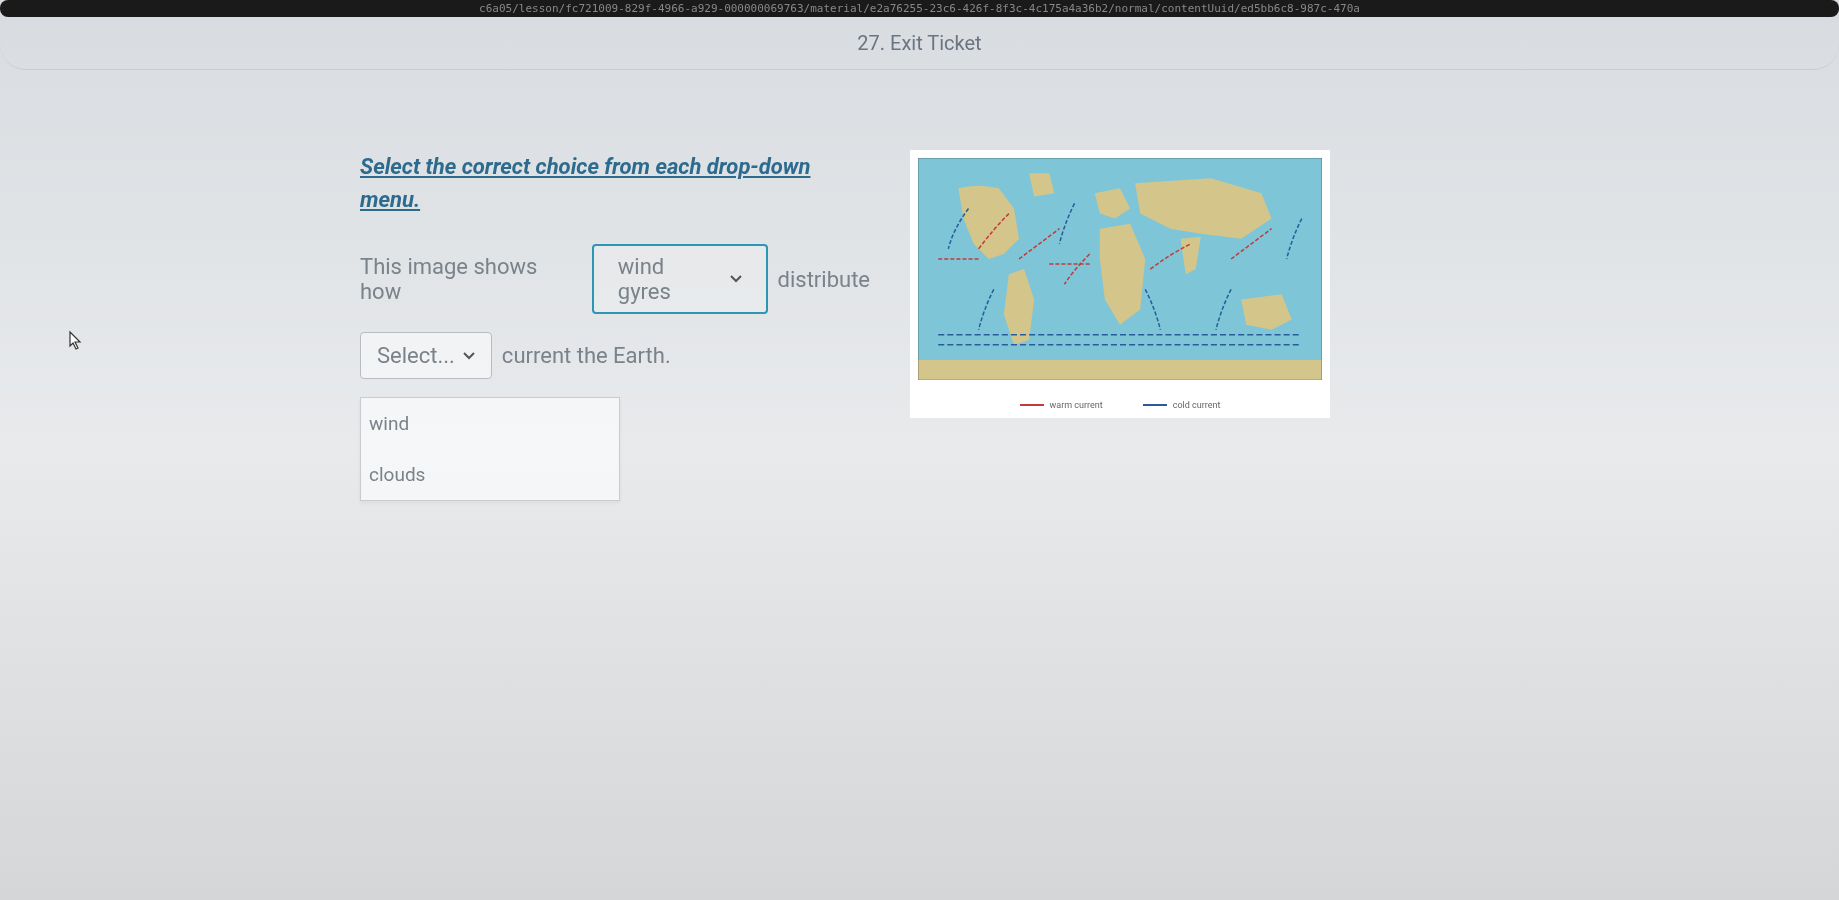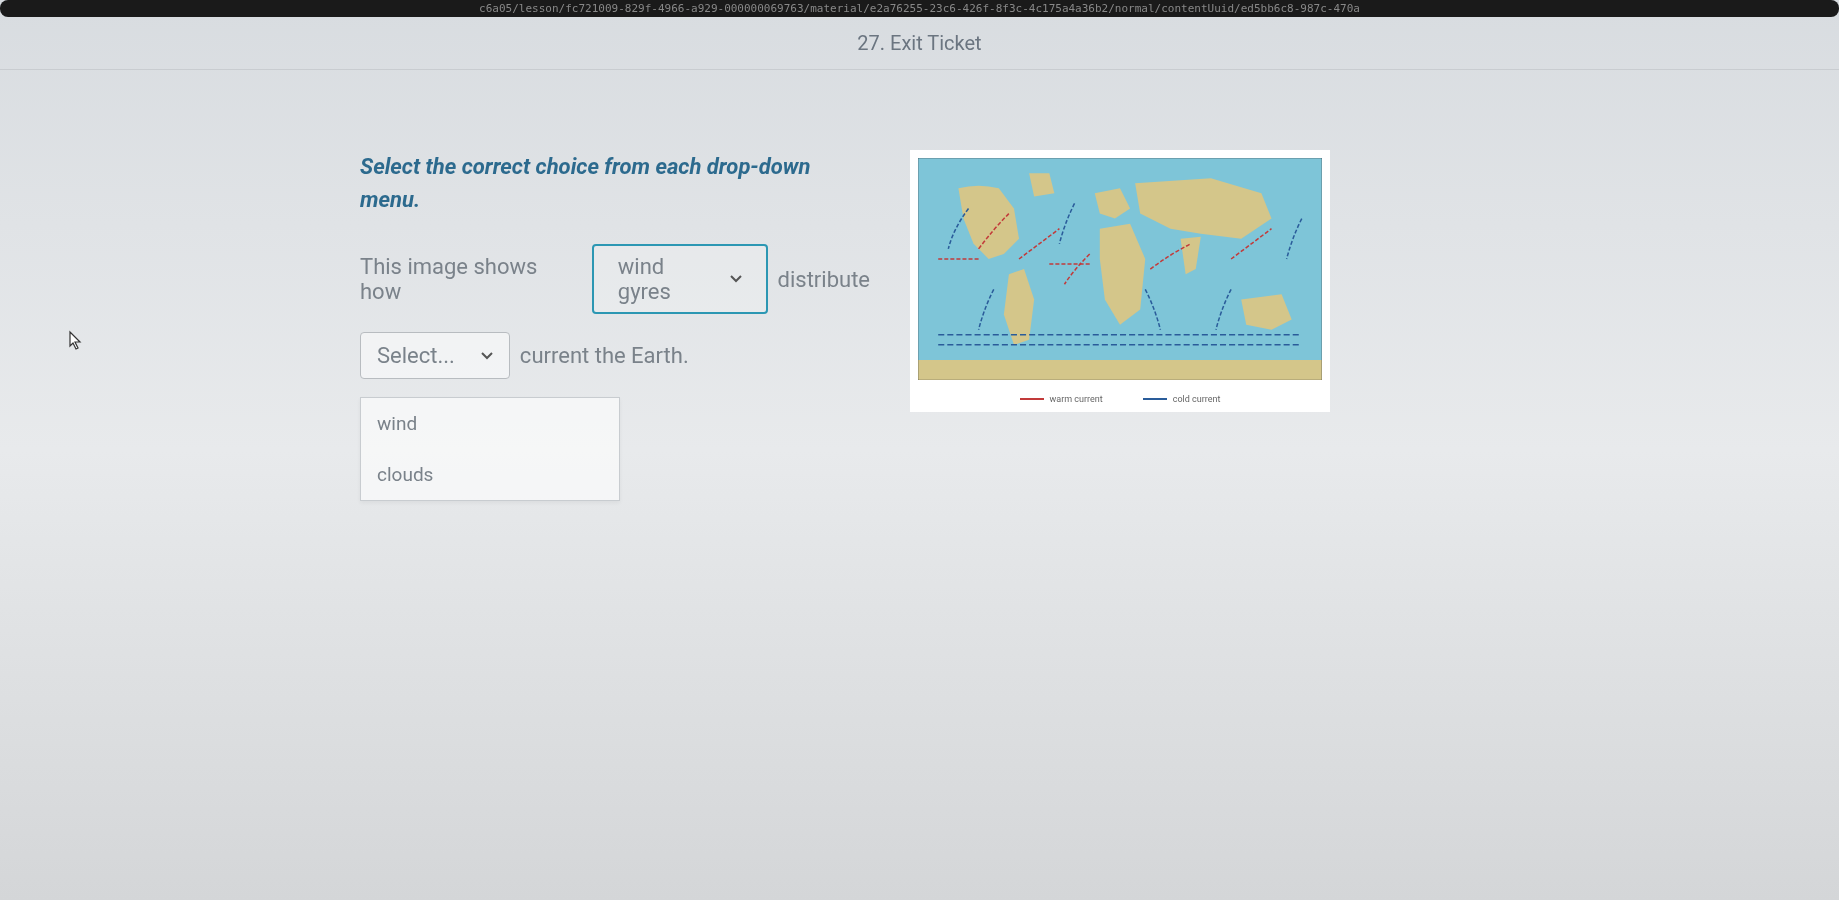--- a/index.html
+++ b/index.html
@@ -21,20 +21,21 @@
       text-align: center;
       overflow: hidden;
       white-space: nowrap;
       font-family: monospace;
       border-radius: 8px;
     }
     .header {
       text-align: center;
       padding: 14px 0;
       border-bottom: 1px solid rgba(0,0,0,0.08);
+      border-radius: 26px;
     }
     .header-title {
       font-size: 20px;
       color: #6b7580;
       font-weight: 400;
     }
     .content-wrapper {
       padding: 80px 0 0 360px;
       display: flex;
       gap: 40px;
@@ -43,20 +44,21 @@
     .question-area {
       width: 510px;
     }
     .instruction {
       font-size: 22px;
       font-style: italic;
       font-weight: 700;
       color: #2c6a8e;
       line-height: 1.5;
       margin-bottom: 28px;
+      text-decoration: underline;
     }
     .sentence-row {
       display: flex;
       align-items: center;
       gap: 10px;
       margin-bottom: 18px;
       font-size: 22px;
       color: #7a828a;
     }
     .dropdown-selected {
@@ -69,38 +71,38 @@
       color: #7a828a;
       cursor: pointer;
       background: rgba(255,255,255,0.2);
     }
     .dropdown-open {
       border: 1px solid #b8bcc0;
       border-radius: 4px;
       padding: 10px 16px;
       display: inline-flex;
       align-items: center;
-      gap: 26px;
+      gap: 8px;
       color: #7a828a;
       cursor: pointer;
       background: rgba(255,255,255,0.5);
       justify-content: center;
     }
     .chevron {
       font-size: 12px;
     }
     .dropdown-list {
       border: 1px solid #c8ccd0;
       background: rgba(255,255,255,0.6);
       width: 260px;
       margin-top: 2px;
       box-shadow: 0 2px 4px rgba(0,0,0,0.05);
     }
     .dropdown-option {
-      padding: 14px 16px;
+      padding: 14px 8px;
       font-size: 19px;
       color: #7a828a;
       cursor: pointer;
     }
     .map-area {
       width: 430px;
     }
     .map-container {
       position: relative;
       width: 420px;
@@ -109,21 +111,21 @@
     }
     .map-svg {
       width: 100%;
       height: auto;
       display: block;
     }
     .legend {
       display: flex;
       justify-content: center;
       gap: 40px;
-      margin-top: 14px;
+      margin-top: 20px;
       font-size: 9px;
       color: #666;
     }
     .legend-item {
       display: flex;
       align-items: center;
       gap: 6px;
     }
     .legend-line {
       width: 24px;

